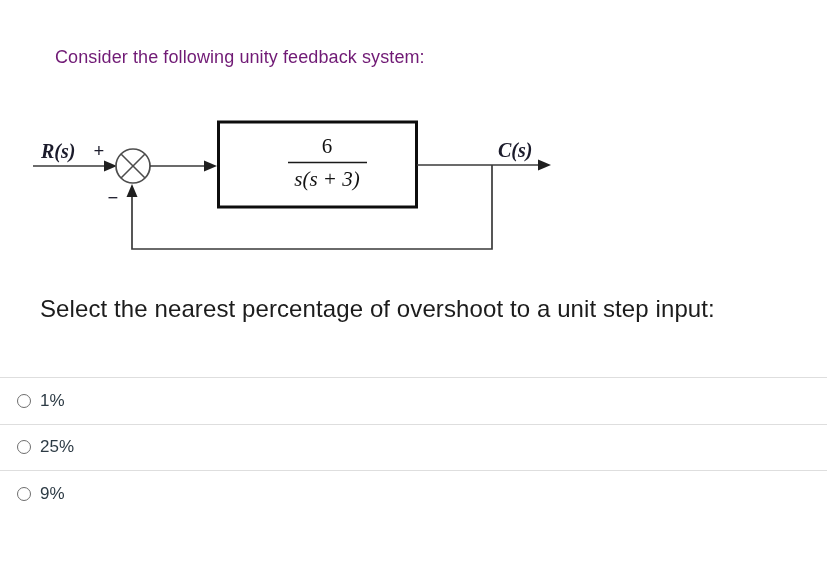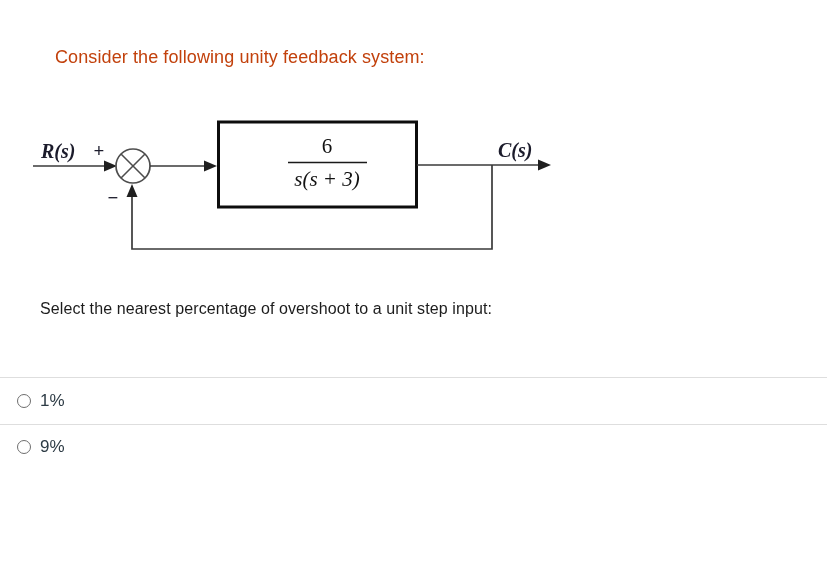--- a/index.html
+++ b/index.html
@@ -14,21 +14,21 @@
     background: #ffffff;
     overflow: hidden;
     font-family: "Liberation Sans", sans-serif;
   }
   .question-intro {
     position: absolute;
     left: 55px;
     top: 45px;
     font-size: 18px;
     line-height: 24px;
-    color: #c2410c;
+    color: #701a75;
     letter-spacing: 0.1px;
     white-space: nowrap;
   }
   .diagram-svg {
     position: absolute;
     left: 30px;
     top: 105px;
     width: 530px;
     height: 152px;
   }
@@ -61,21 +61,21 @@
     fill: none;
   }
   .arrowhead {
     fill: #1f1f1f;
     stroke: none;
   }
   .question-prompt {
     position: absolute;
     left: 40px;
     top: 297px;
-    font-size: 16px;
+    font-size: 24px;
     line-height: 24px;
     color: #1c1c1c;
     letter-spacing: 0.1px;
     white-space: nowrap;
   }
   .answer-options {
     position: absolute;
     left: 0;
     top: 377px;
     width: 827px;
@@ -148,20 +148,24 @@
 
   <div class="question-prompt">Select the nearest percentage of overshoot to a unit step input:</div>
 
   <div class="answer-options">
 
     <div class="option-row">
       <span class="radio-circle"></span>
       <span class="option-label">1%</span>
     </div>
 
+    <div class="option-row">
+      <span class="radio-circle"></span>
+      <span class="option-label">25%</span>
+    </div>
 
 
     <div class="option-row">
       <span class="radio-circle"></span>
       <span class="option-label">9%</span>
     </div>
 
   </div>
 
 </div>

